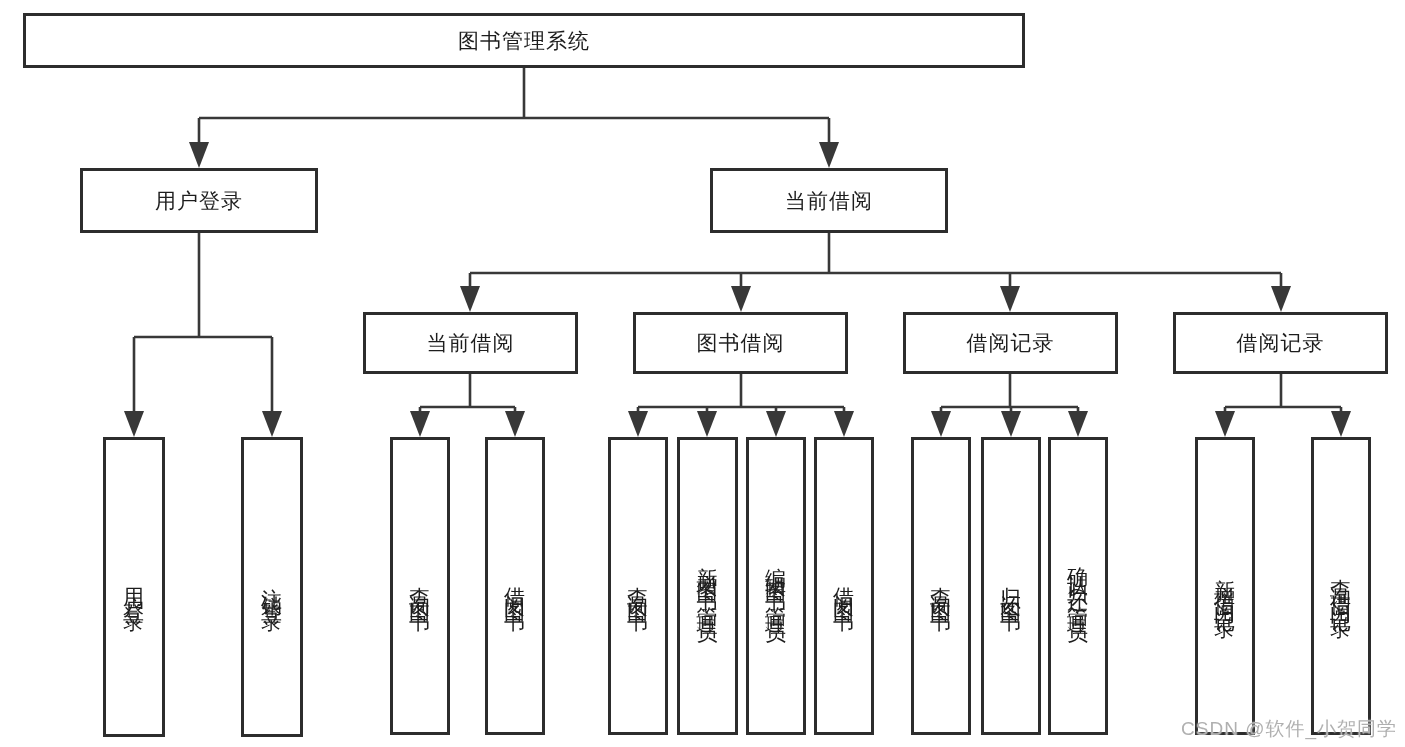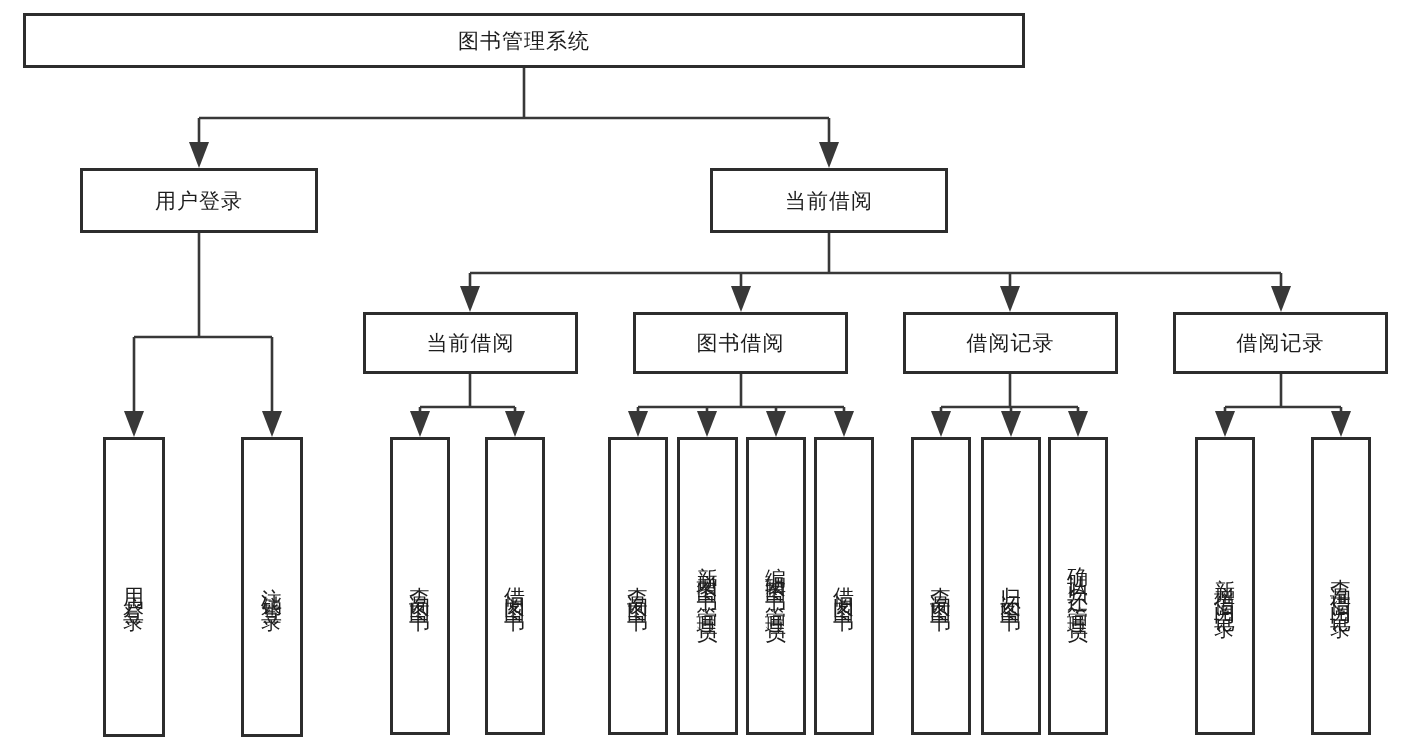--- a/index.html
+++ b/index.html
@@ -164,14 +164,15 @@
     <span>确认归还（管理员）</span>
   </div>
 
   <div class="box v" style="left:1195px;top:437px;width:60px;height:298px">
     <span>新增借阅记录</span>
   </div>
   <div class="box v" style="left:1311px;top:437px;width:60px;height:298px">
     <span>查询借阅记录</span>
   </div>
 
+  <div id="watermark">CSDN @软件_小贺同学</div>
 
 </div>
 
 </body></html>

